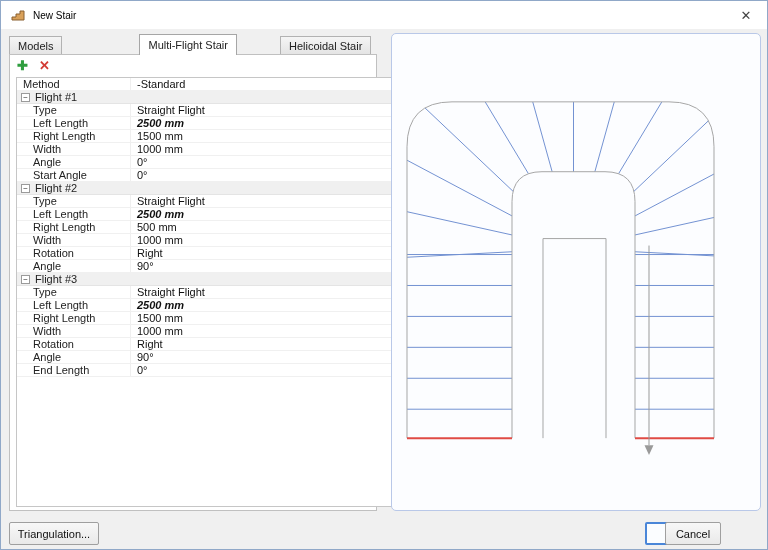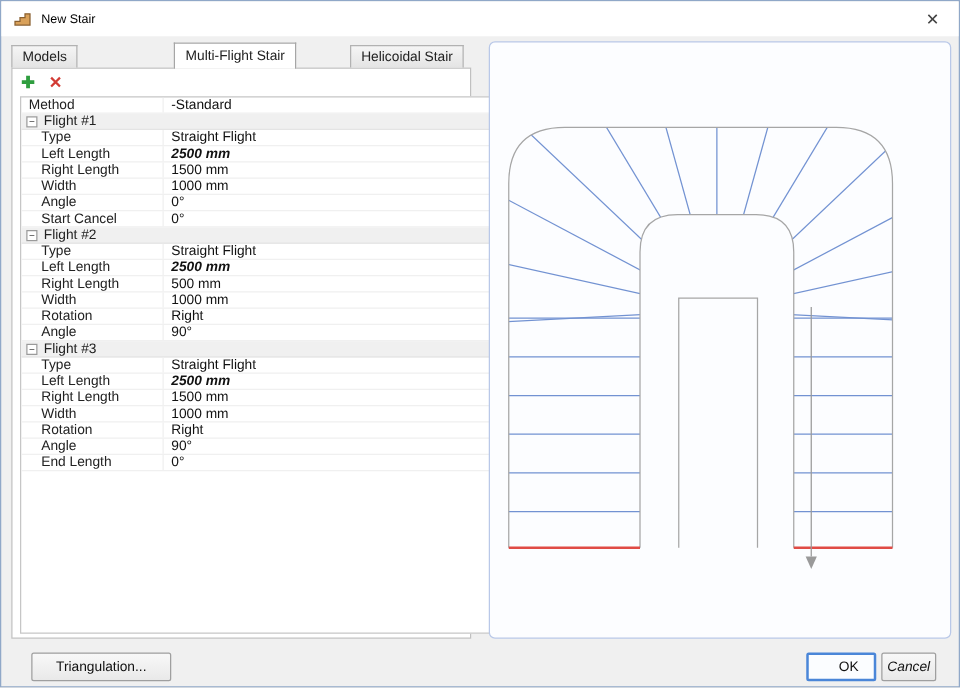--- a/index.html
+++ b/index.html
@@ -45,23 +45,23 @@
   .preview-panel svg { position:absolute; left:0; top:0; width:100%; height:100%; }
   .fan line, .flight-treads line { stroke:var(--tread,#7292d2); stroke-width:1; }
   .mask { fill:var(--panel-bg,#fcfdff); stroke:none; }
   .outline { stroke:var(--outline,#a6a6a6); stroke-width:1; fill:none; }
   .redline { stroke:var(--red,#e04b45); stroke-width:2; }
   .walkline line { stroke:var(--arrow,#9a9a9a); stroke-width:1; }
   .walkline polygon { fill:var(--arrow,#9a9a9a); }
 
   
   .btn { position:absolute; top:521px; height:23px; background:linear-gradient(#f8f8f8,#e9e9e9); border:1px solid #9f9f9f; border-radius:2px; font-size:11px; font-family:"Liberation Sans", sans-serif; color:#111; cursor:default; }
-  .btn.triangulation { left:24px; width:112px; }
+  .btn.triangulation { left:8px; width:90px; }
   .btn.ok { left:644px; width:56px; border:2px solid #4a86d8; background:#fbfdff;padding-left:12px; }
-  .btn.cancel { left:704px; width:44px;font-style:italic; }
+  .btn.cancel { left:664px; width:56px; }
 </style>
 </head>
 <body>
 
 <div class="dialog">
 
   <div class="titlebar">
     <span class="app-icon">
       <svg width="16" height="16" viewBox="0 0 16 16">
         <path d="M2 13 L2 10 L6 10 L6 7 L10 7 L10 4 L14 4 L14 13 Z" fill="#d9a15a" stroke="#8a6030" stroke-width="1"></path>
@@ -105,21 +105,21 @@
         </div>
         <div class="grid-row">
           <div class="cell label indent">Width</div>
           <div class="cell value">1000 mm</div>
         </div>
         <div class="grid-row">
           <div class="cell label indent">Angle</div>
           <div class="cell value">0°</div>
         </div>
         <div class="grid-row">
-          <div class="cell label indent">Start Cancel</div>
+          <div class="cell label indent">Start Angle</div>
           <div class="cell value">0°</div>
         </div>
         <div class="grid-row group">
           <span class="collapse-box">−</span>
           <span class="group-label">Flight #2</span>
         </div>
         <div class="grid-row">
           <div class="cell label indent">Type</div>
           <div class="cell value">Straight Flight</div>
         </div>

